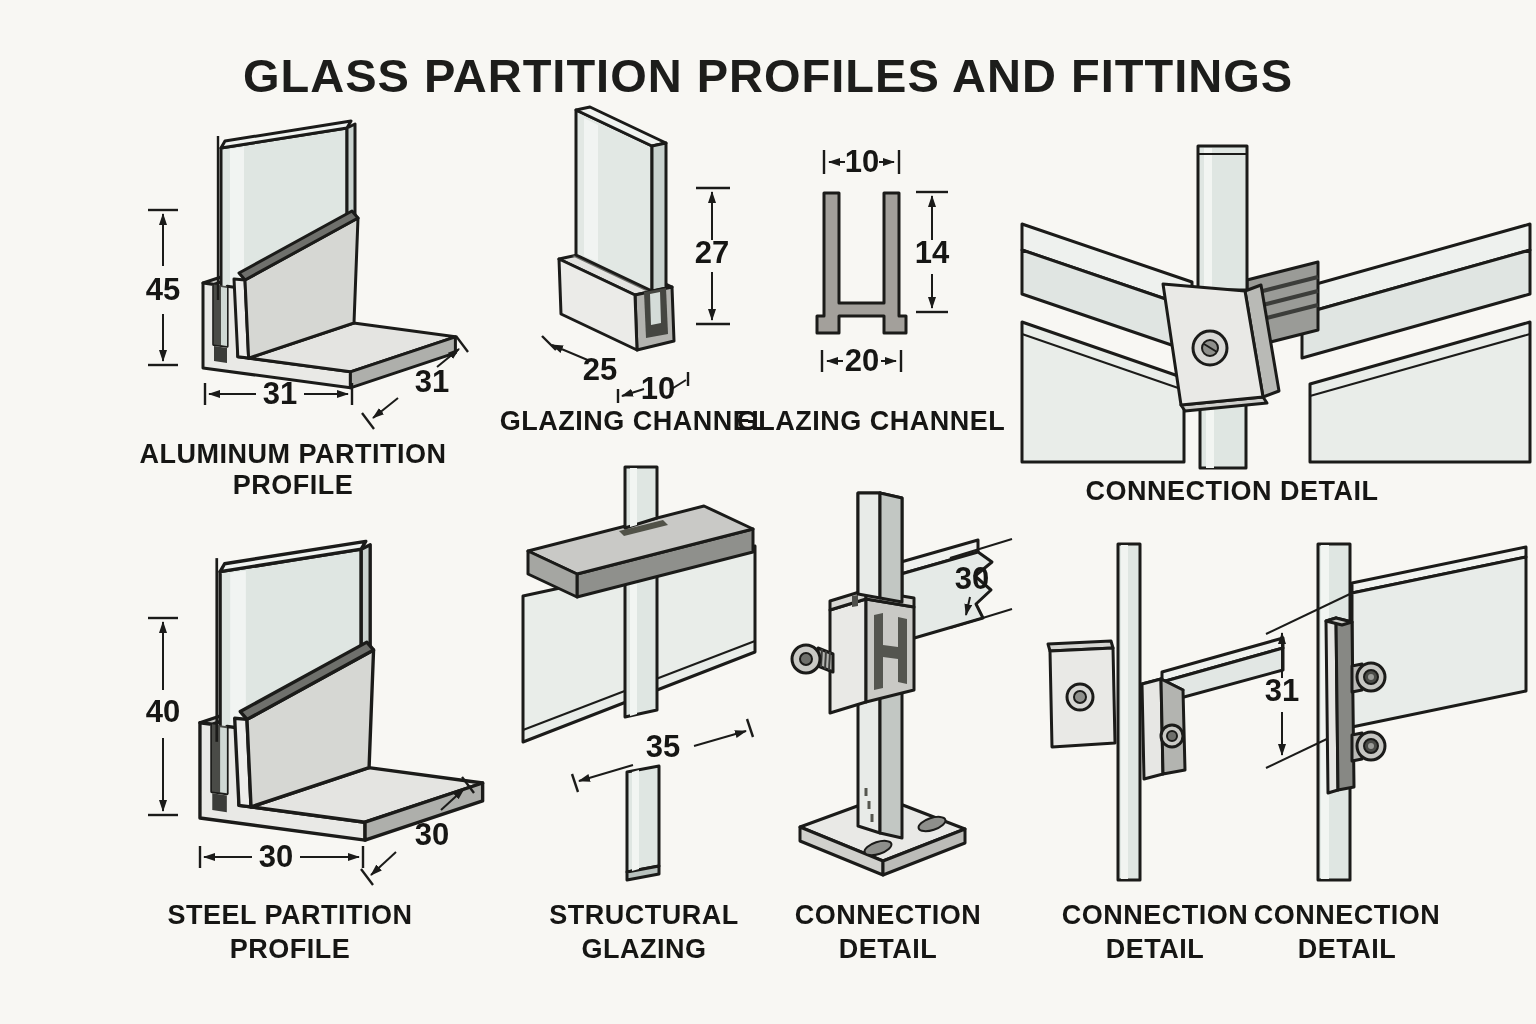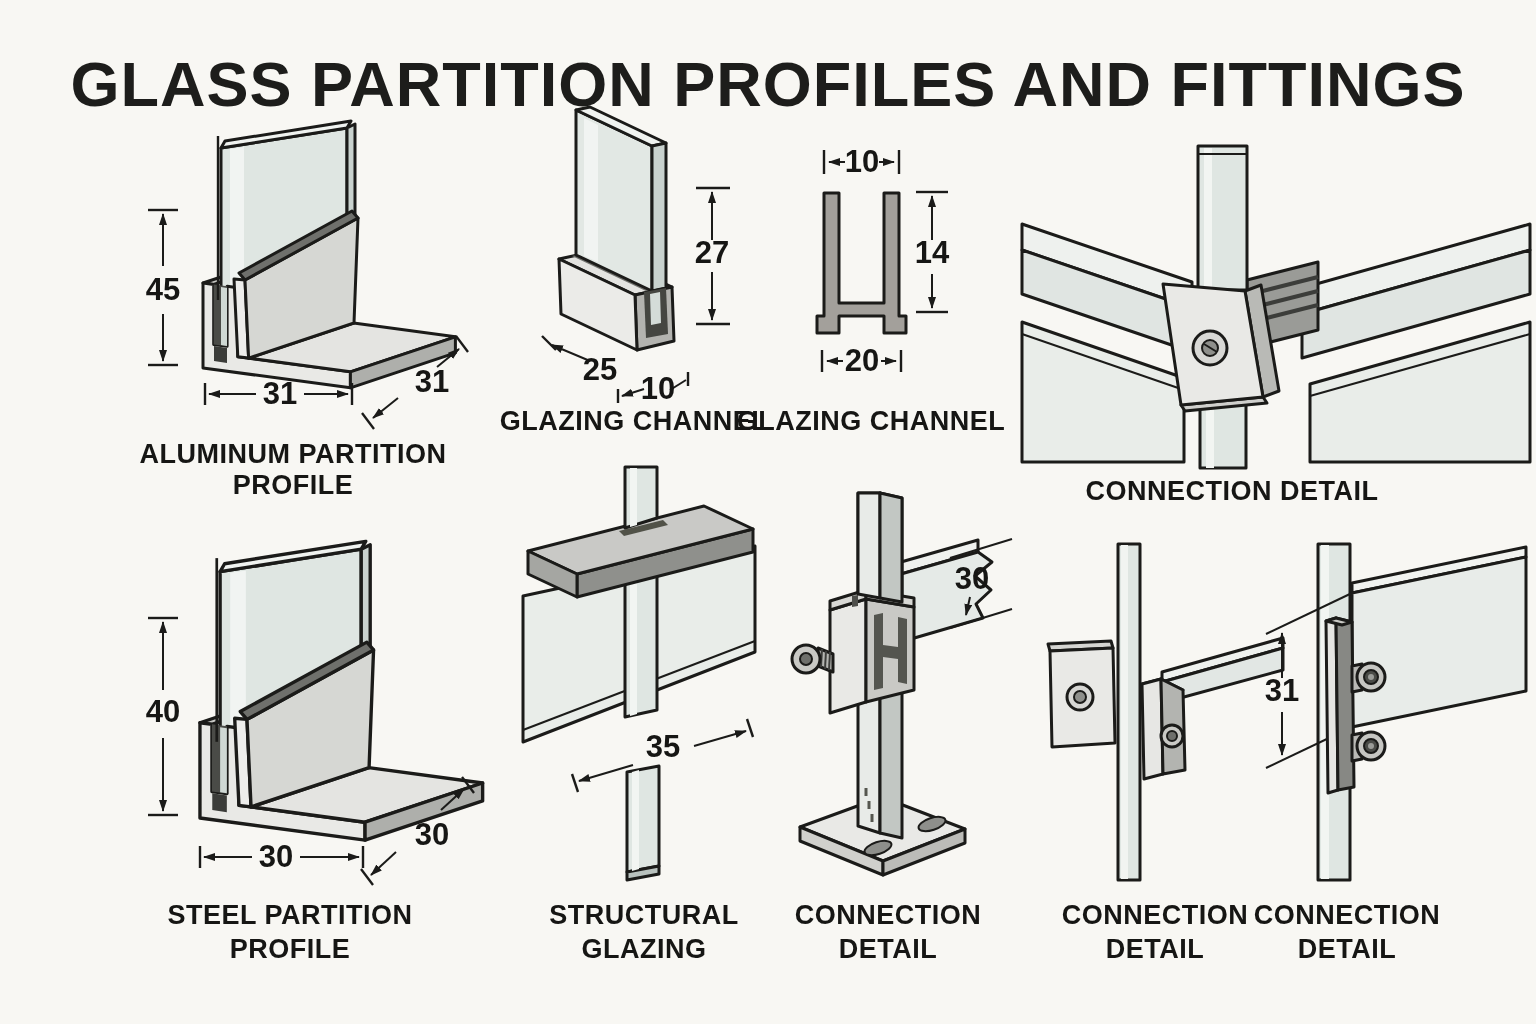--- a/index.html
+++ b/index.html
@@ -4,21 +4,21 @@
 <style>
   html,body{margin:0;padding:0;}
   body{
     width:1536px;height:1024px;position:relative;overflow:hidden;
     background:#f8f7f3;
     font-family:"Liberation Sans", sans-serif;
   }
   .title{
     position:absolute;top:48px;left:0;width:100%;
     text-align:center;
-    font-size:63px;font-weight:700;letter-spacing:1px;color:#1d1d1b;
+    font-size:47px;font-weight:700;letter-spacing:1px;color:#1d1d1b;
   }
   svg.canvas{position:absolute;left:0;top:0;}
   .sh{stroke:#1b1b19;stroke-width:3;stroke-linejoin:round;}
   .shf{stroke:none;}
   .thin{stroke:#1b1b19;stroke-width:2;fill:none;}
   .dim{stroke:#1b1b19;stroke-width:2;fill:none;}
   .tick{stroke:#1b1b19;stroke-width:2.4;fill:none;}
   .dimtext{font-family:"Liberation Sans",sans-serif;font-size:31px;font-weight:600;fill:#161614;text-anchor:middle;}
   .figlabel{font-family:"Liberation Sans",sans-serif;font-size:27px;font-weight:700;fill:#161614;text-anchor:middle;letter-spacing:.5px;}
 </style>

